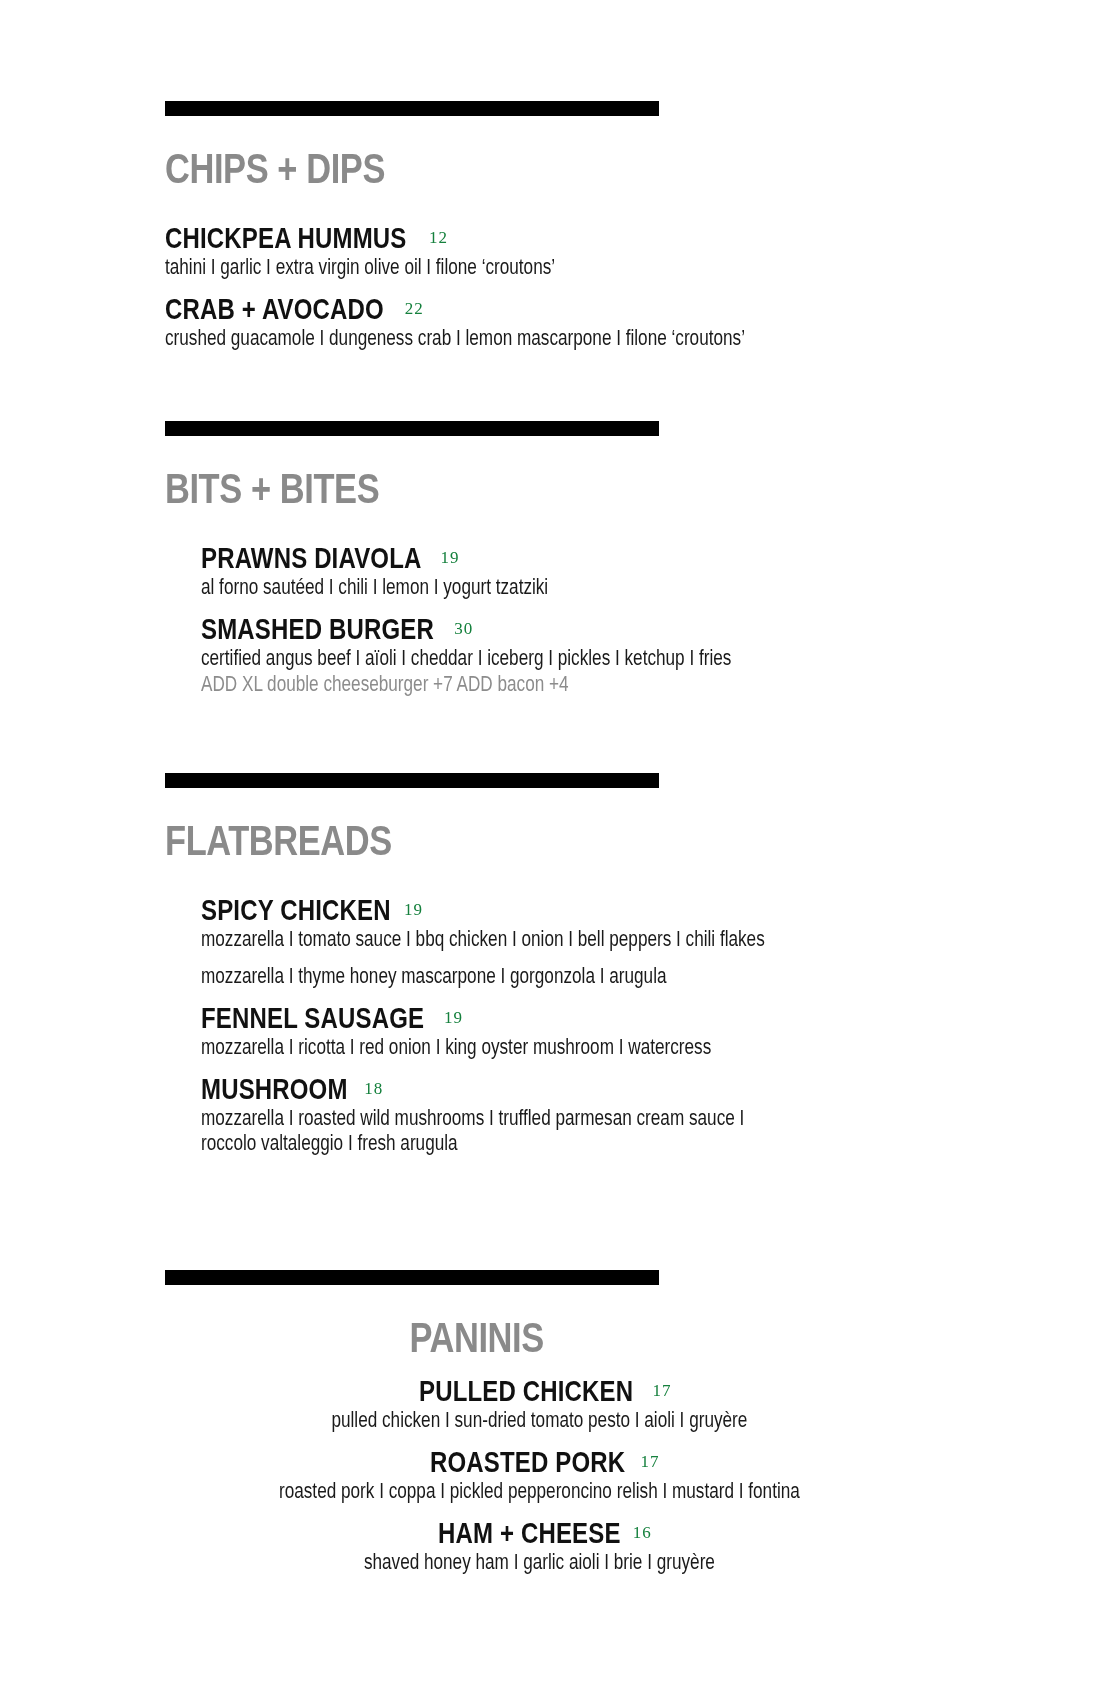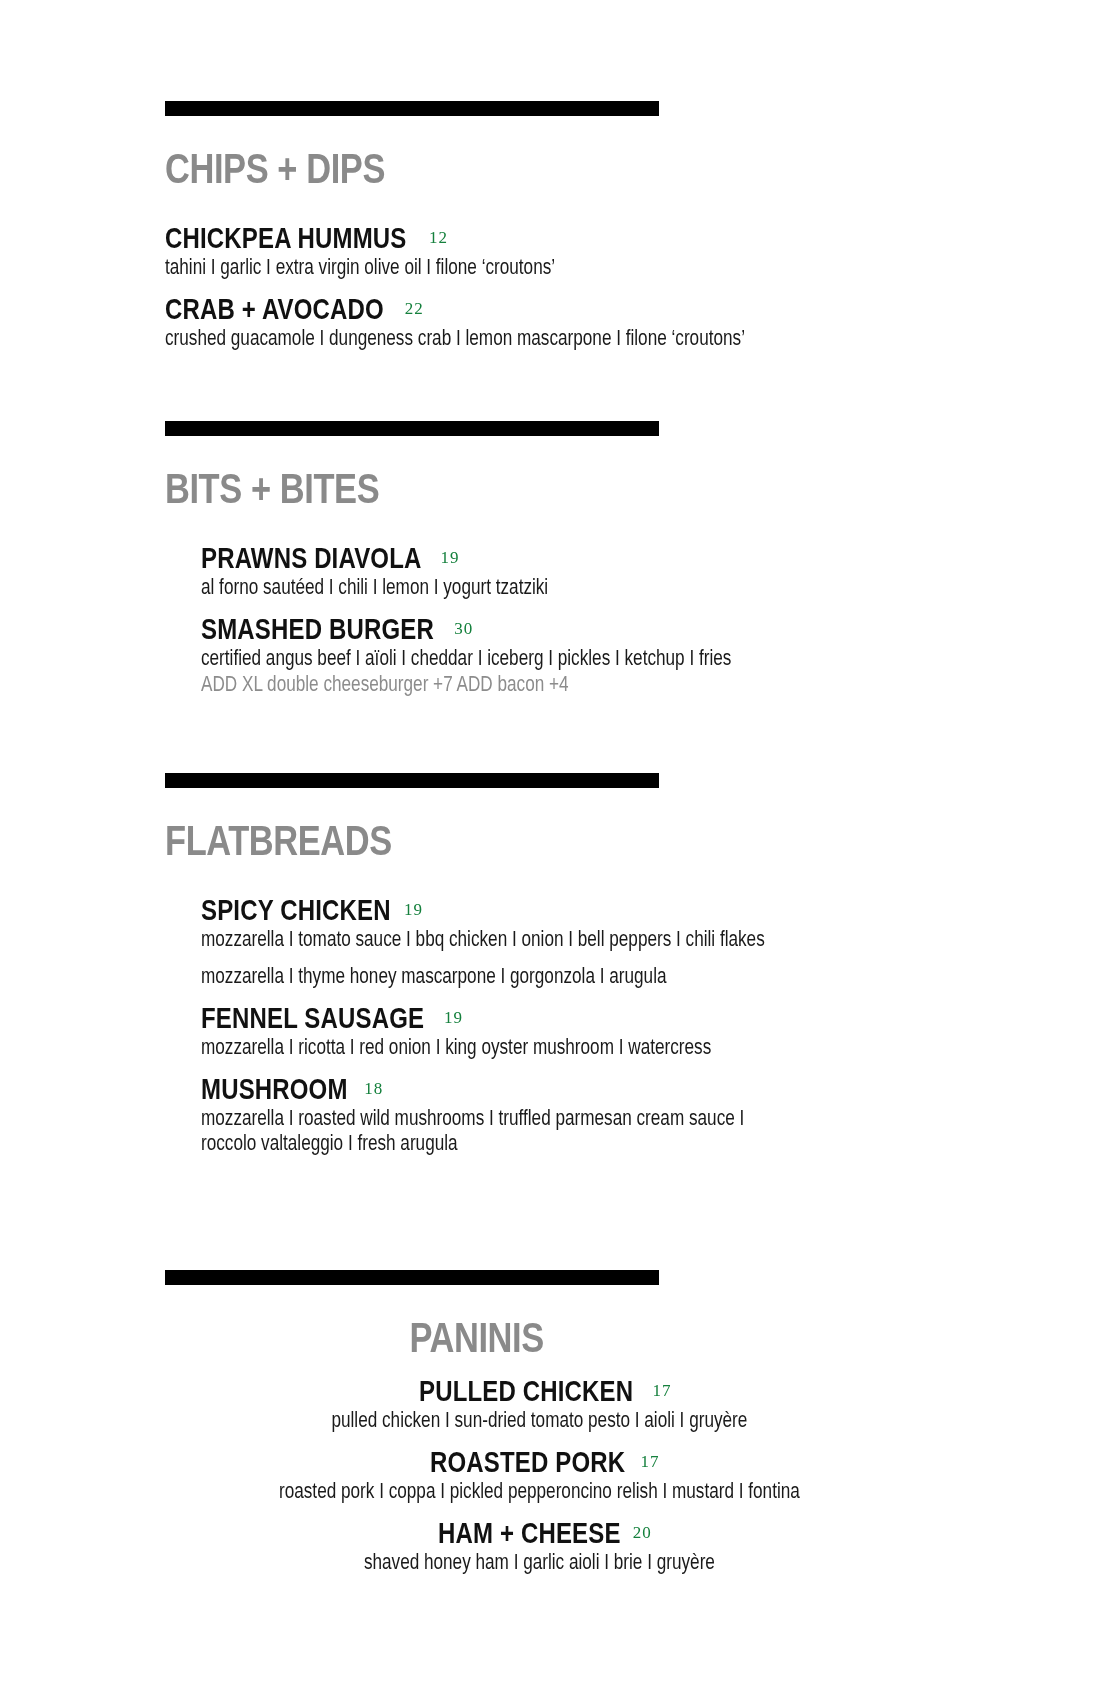--- a/index.html
+++ b/index.html
@@ -122,20 +122,20 @@
         <div class="item-desc">pulled chicken I sun-dried tomato pesto I aioli I gruyère</div>
       </div>
       <div class="item">
         <div class="item-head">
           <span class="item-name">ROASTED PORK</span><span class="item-price" style="margin-left:-34px;">17</span>
         </div>
         <div class="item-desc">roasted pork I coppa I pickled pepperoncino relish I mustard I fontina</div>
       </div>
       <div class="item">
         <div class="item-head">
-          <span class="item-name">HAM + CHEESE</span><span class="item-price" style="margin-left:-34px;">20</span>
+          <span class="item-name">HAM + CHEESE</span><span class="item-price" style="margin-left:-34px;">16</span>
         </div>
         <div class="item-desc">shaved honey ham I garlic aioli I brie I gruyère</div>
       </div>
     </div>
   </div>
 
 </div>
 
 </body></html>

